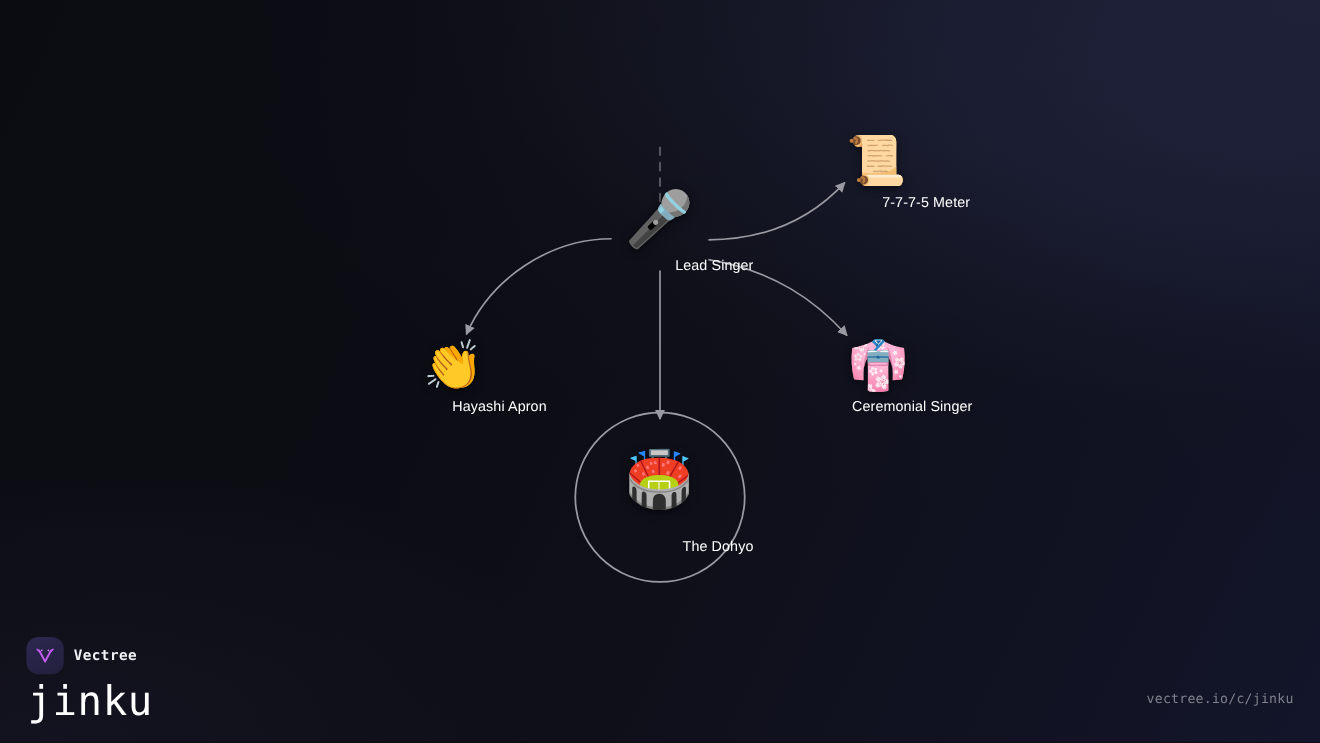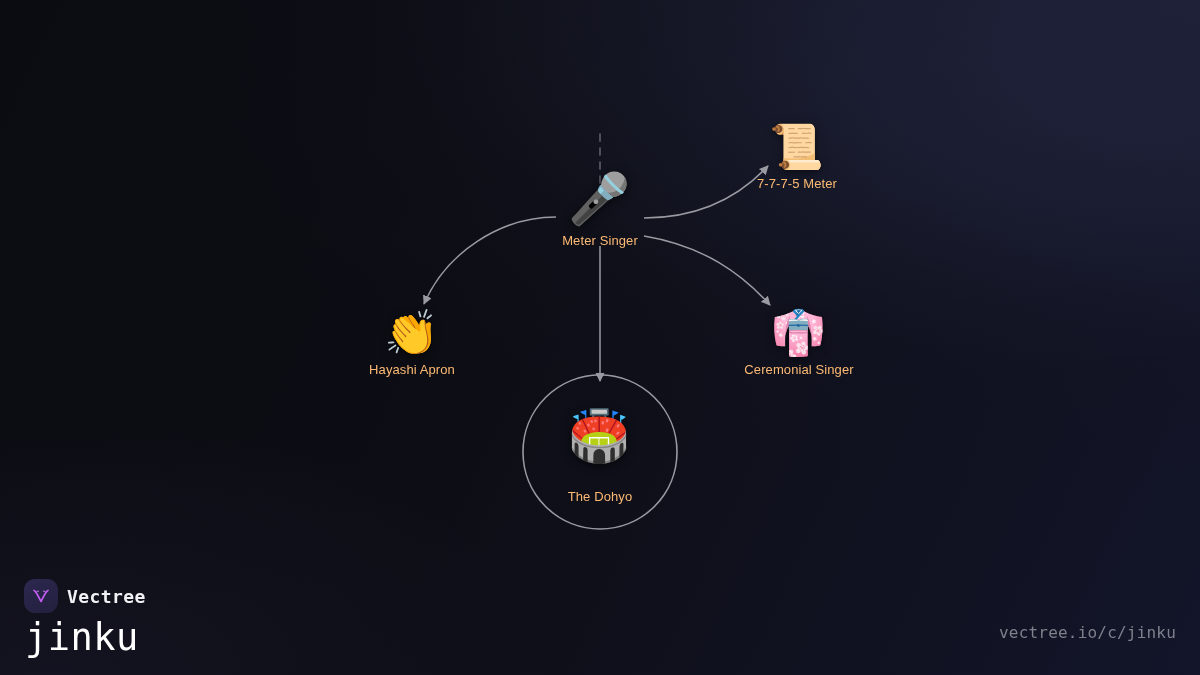--- a/index.html
+++ b/index.html
@@ -52,23 +52,24 @@
     font-family: "DejaVu Sans", sans-serif;
     line-height: 1;
     display: block;
     filter: drop-shadow(0 2px 4px rgba(0,0,0,0.55));
   }
   .node .label {
     display: block;
     margin-top: 7px;
     font-size: 13px;
     font-family: "Liberation Sans", sans-serif;
-    color: #fdba74;
+    color: #ffffff;
     letter-spacing: 0.1px;
     white-space: nowrap;
+    text-align: right;
   }
 
   .node-root .emoji { font-size: 50px; }
   .node-root .label { margin-top: 9px; font-size: 13px; }
 
   .node-child .emoji { font-size: 44px; }
 
   .node-focus .emoji { font-size: 50px; }
   .node-focus .label { margin-top: 28px; }
 
@@ -90,41 +91,41 @@
     border-radius: 11px;
     background: linear-gradient(150deg, #2d2850 0%, #221f3d 100%);
     display: flex;
     align-items: center;
     justify-content: center;
     flex: none;
   }
   #brand-name {
     font-family: "DejaVu Sans Mono", monospace;
     font-weight: bold;
-    font-size: 18px;
+    font-size: 13px;
     color: #f2f2f6;
     letter-spacing: 0.4px;
   }
   #brand-title {
     margin-top: 5px;
     margin-left: 1px;
     font-family: "DejaVu Sans Mono", monospace;
     font-weight: normal;
     font-size: 37px;
     line-height: 1.08;
     color: #ffffff;
     letter-spacing: 0.5px;
   }
 
   #url {
     position: absolute;
     right: 24px;
     bottom: 33px;
     font-family: "DejaVu Sans Mono", monospace;
-    font-size: 16px;
+    font-size: 12px;
     color: #7e808c;
     letter-spacing: 0.2px;
     z-index: 5;
   }
 </style>
 </head>
 <body>
 
 <div id="canvas"></div>
 
@@ -143,21 +144,21 @@
 
   <path d="M 644 236 C 704 246 742 274 770 305" stroke="#9a9aa2" stroke-width="1.5" fill="none" marker-end="url(#arrowhead)"></path>
 
   <path d="M 600 246 L 600 381" stroke="#9a9aa2" stroke-width="1.5" fill="none" marker-end="url(#arrowhead)"></path>
 
   <circle cx="600" cy="452" r="77" fill="none" stroke="#9a9aa2" stroke-width="1.6"></circle>
 </svg>
 
 <div class="node node-root" style="left:600px; top:174px;">
   <span class="emoji">🎤</span>
-  <span class="label">Meter Singer</span>
+  <span class="label">Lead Singer</span>
 </div>
 
 <div class="node node-child" style="left:797px; top:125px;">
   <span class="emoji">📜</span>
   <span class="label">7-7-7-5 Meter</span>
 </div>
 
 <div class="node node-child" style="left:799px; top:311px;">
   <span class="emoji">👘</span>
   <span class="label">Ceremonial Singer</span>

